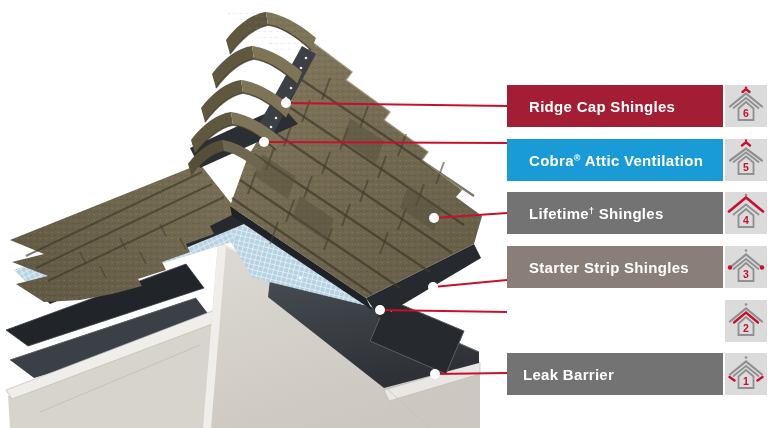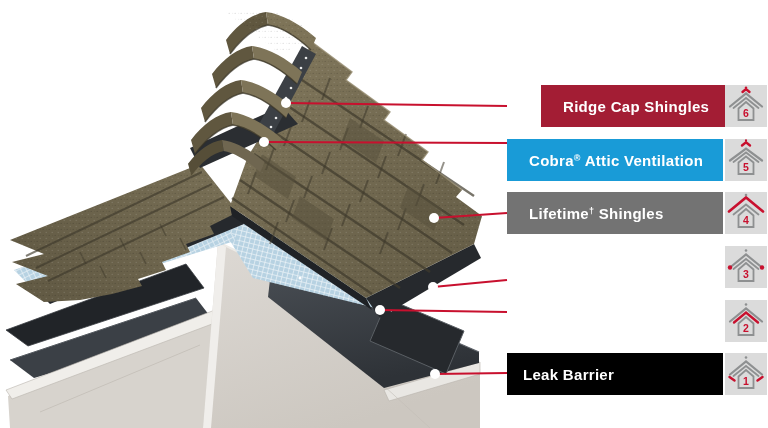--- a/index.html
+++ b/index.html
@@ -236,30 +236,33 @@
     <g fill="#ffffff">
       <circle cx="286" cy="103" r="5"></circle>
       <circle cx="264" cy="142" r="5"></circle>
       <circle cx="434" cy="218" r="5"></circle>
       <circle cx="433" cy="287" r="5"></circle>
       <circle cx="380" cy="310" r="5"></circle>
       <circle cx="435" cy="374" r="5"></circle>
     </g>
   </svg>
 
-  <div class="bar" style="top: 85px; background: rgb(163, 29, 52); margin-left: 34px;">
+  <div class="bar" style="top: 85px; background: rgb(163, 29, 52);">
     <span class="bar-label"><span>Ridge Cap Shingles</span><span class="sup"></span><span></span></span>
   </div>
   <div class="bar" style="top: 139px; background: rgb(25, 155, 215);">
     <span class="bar-label"><span>Cobra</span><span class="sup">®</span><span> Attic Ventilation</span></span>
   </div>
   <div class="bar" style="top: 192px; background: #737373;">
     <span class="bar-label"><span>Lifetime</span><span class="sup">†</span><span> Shingles</span></span>
   </div>
-  <div class="bar" style="top: 353px; background: #000000; padding-left: 16px;">
+  <div class="bar" style="top: 246px; background: rgb(138, 127, 120);">
+    <span class="bar-label"><span>Starter Strip Shingles</span><span class="sup"></span><span></span></span>
+  </div>
+  <div class="bar" style="top: 353px; background: #737373; padding-left: 16px;">
     <span class="bar-label"><span>Leak Barrier</span><span class="sup"></span><span></span></span>
   </div>
 
   <div class="icon-tile" style="top:85px">
     <svg width="42" height="42" viewBox="0 0 42 42">
       <g fill="none" stroke="#8E9091" stroke-width="2.2" stroke-linecap="round">
         <path d="M5,21.5 L21,8.5 L37,21.5"></path>
         <path d="M8.5,23 L21,13 L33.5,23" stroke-width="1.8"></path>
         <path d="M13.5,23.5 L21,17 L28.5,23.5 L28.5,35 L13.5,35 Z" stroke-width="1.8"></path>
       </g>

